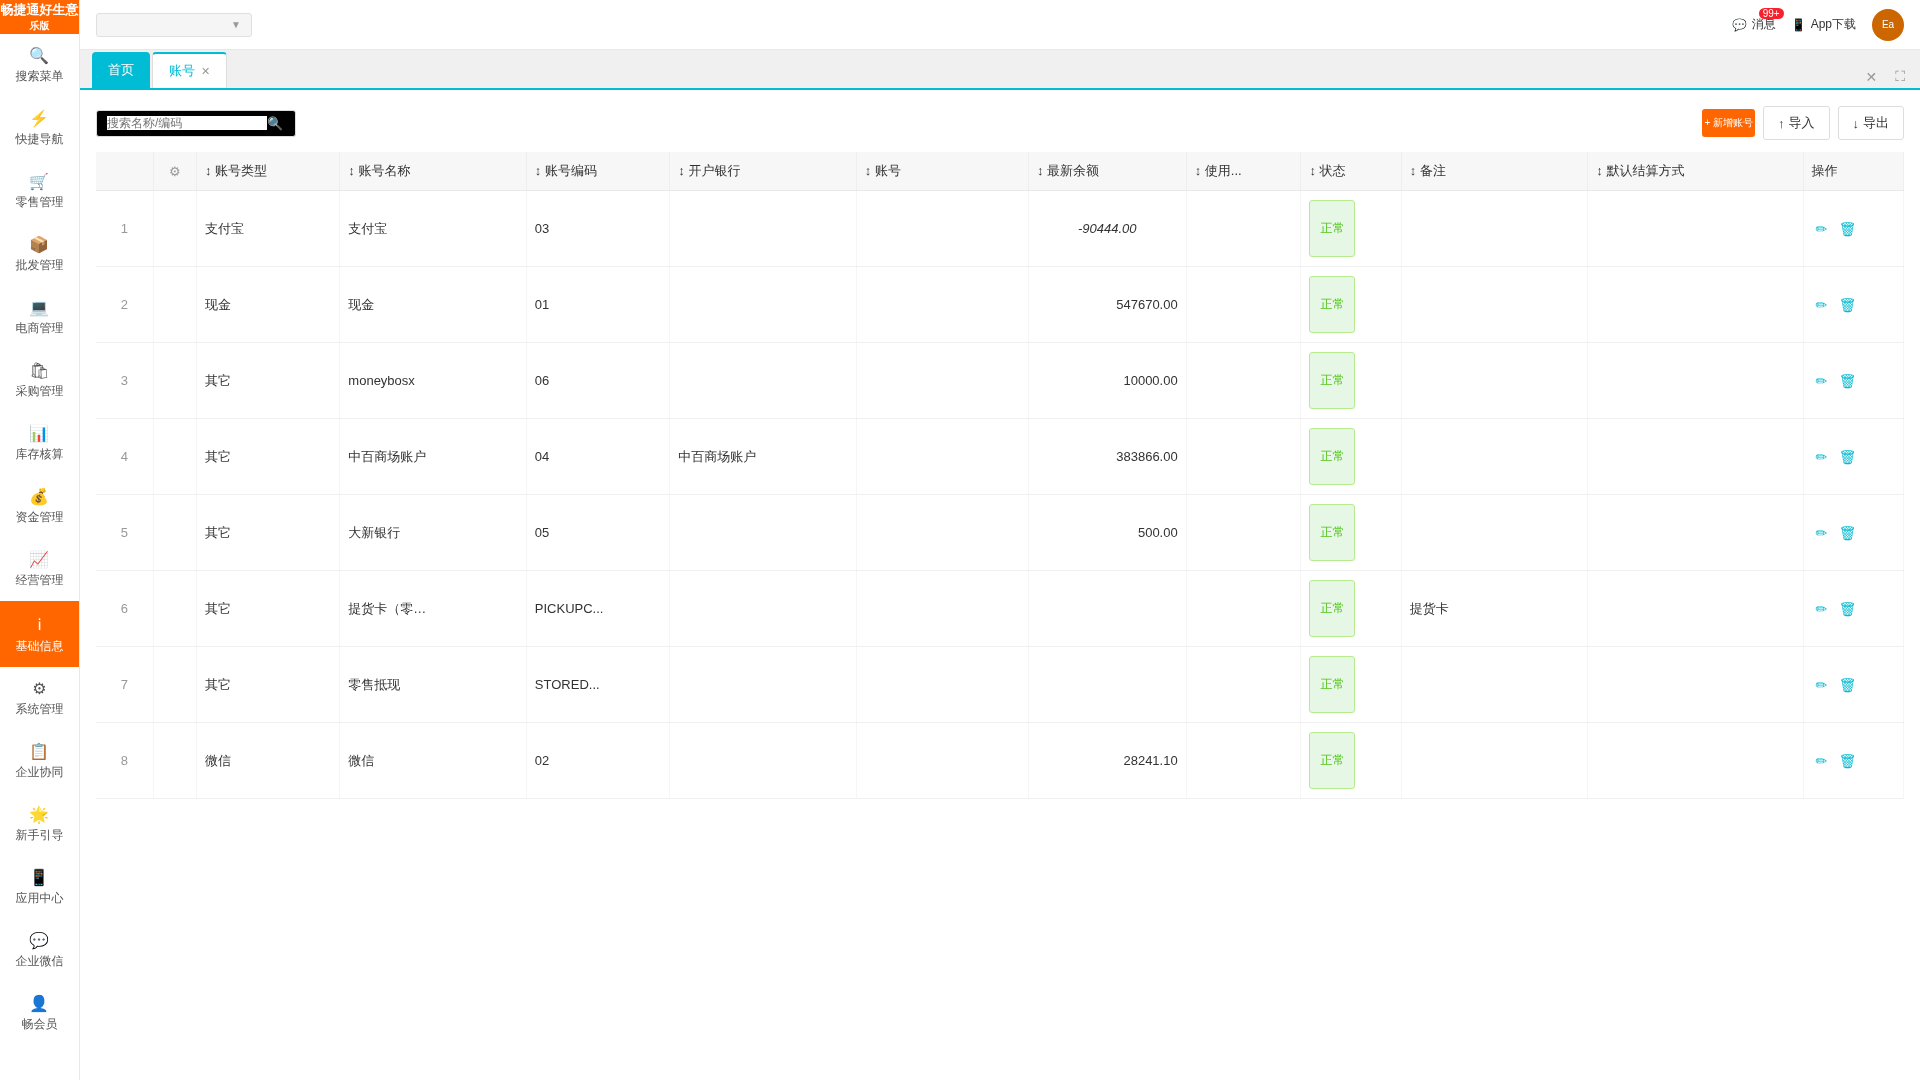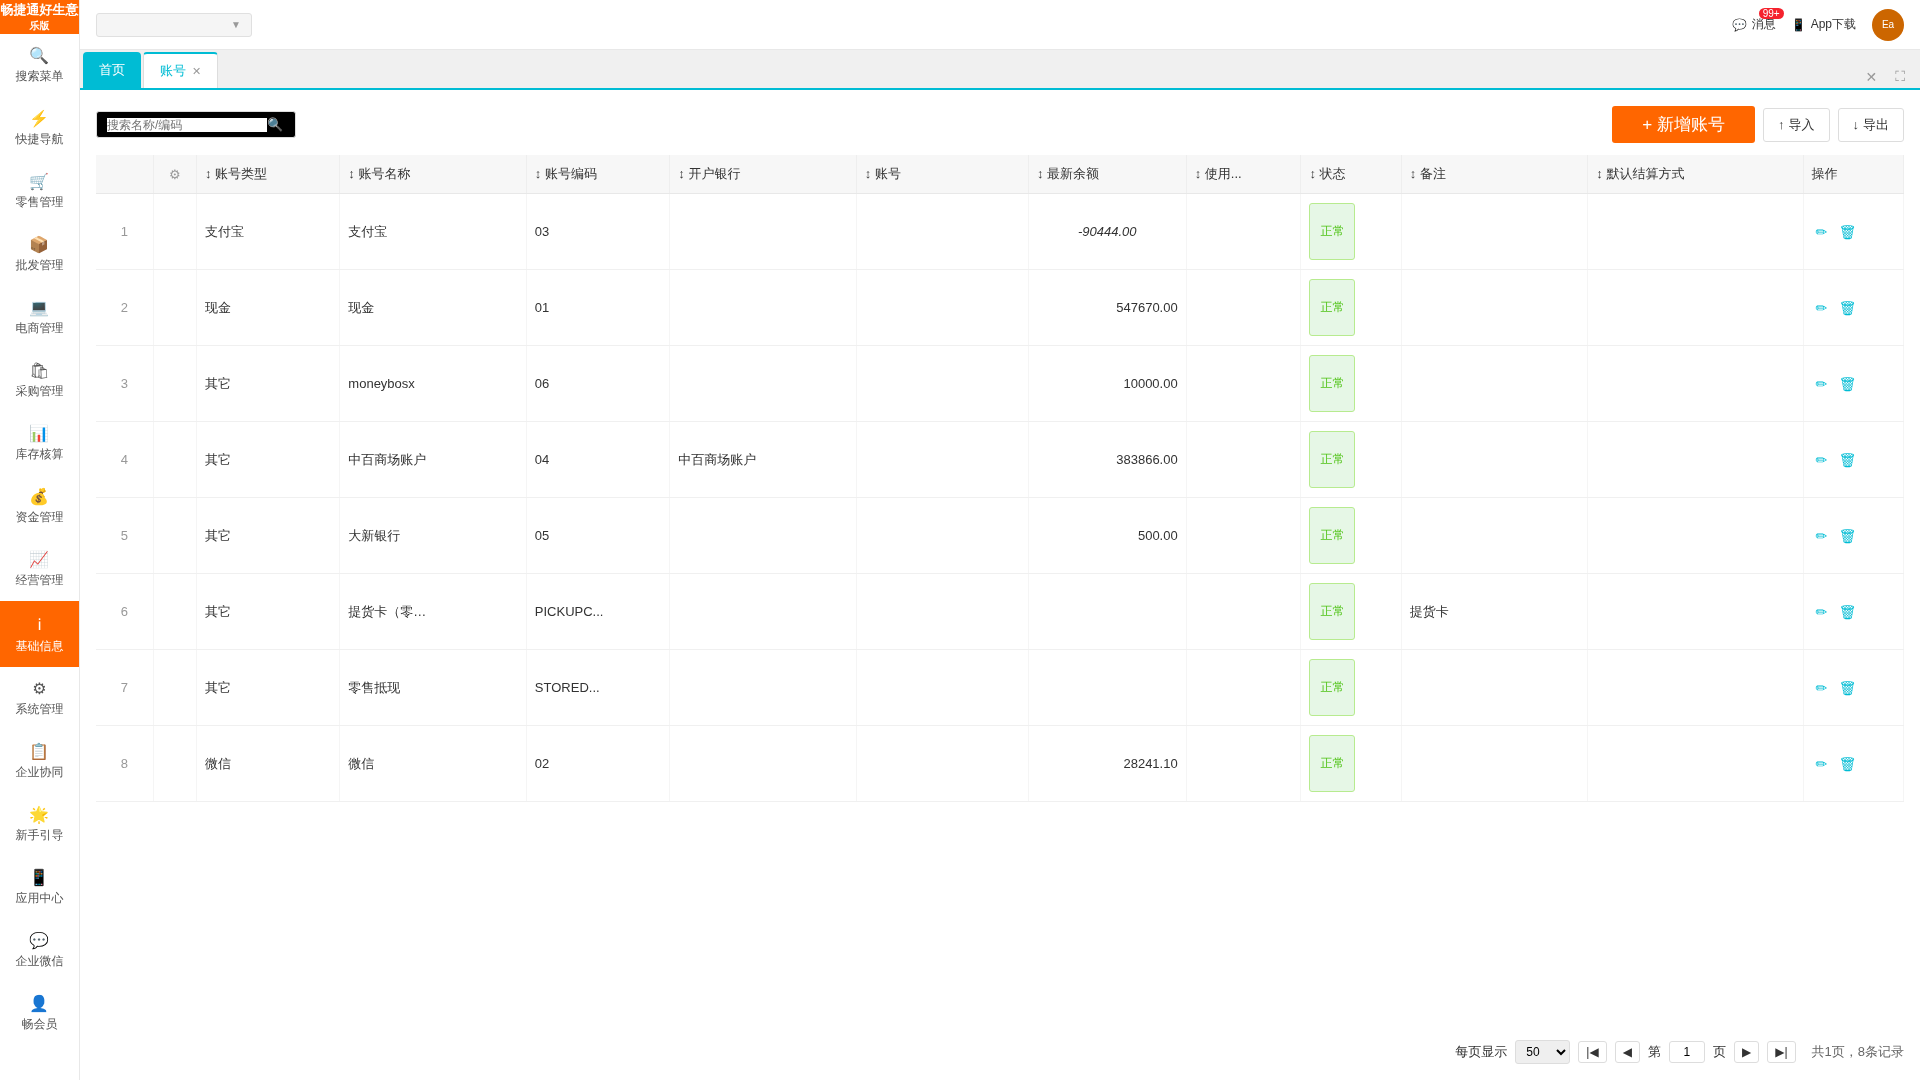--- a/index.html
+++ b/index.html
@@ -65,21 +65,21 @@
     .badge { background: #f5222d; color: #fff; border-radius: 10px; font-size: 10px; padding: 0 4px; min-width: 16px; text-align: center; position: absolute; top: -8px; right: -8px; }
     .app-btn { display: flex; align-items: center; gap: 4px; color: #333; font-size: 12px; cursor: pointer; }
     .avatar { width: 32px; height: 32px; border-radius: 50%; background: #cc6600; display: flex; align-items: center; justify-content: center; color: #fff; font-size: 10px; overflow: hidden; }
 
     
     .tab-bar {
       height: 40px;
       background: #f0f0f0;
       display: flex;
       align-items: flex-end;
-      padding-left: 3px;
+      padding-left: 12px;
       border-bottom: 2px solid #00bcd4;
     }
     .tab {
       height: 36px;
       padding: 0 16px;
       display: flex;
       align-items: center;
       gap: 6px;
       cursor: pointer;
       font-size: 13px;
@@ -111,21 +111,21 @@
       margin-bottom: 12px;
     }
     .toolbar-left { display: flex; align-items: center; gap: 8px; }
     .search-input-wrap {
       display: flex; align-items: center;
       border: 1px solid #ddd; border-radius: 3px;
       padding: 5px 10px; background: #000000; width: 200px;
     }
     .search-input-wrap input { border: none; outline: none; font-size: 12px; width: 160px; }
     .toolbar-right { display: flex; align-items: center; gap: 8px; }
-    .btn-primary { background: #ff6600; color: #fff; border: none; border-radius: 3px; padding: 7px 30px; font-size: 17px; cursor: pointer; display: flex; align-items: center; gap: 4px; }
+    .btn-primary { background: #ff6600; color: #fff; border: none; border-radius: 3px; padding: 7px 2px; font-size: 10px; cursor: pointer; display: flex; align-items: center; gap: 4px; }
     .btn-default { background: #fff; color: #333; border: 1px solid #ddd; border-radius: 3px; padding: 7px 14px; font-size: 13px; cursor: pointer; display: flex; align-items: center; gap: 4px; }
 
     
     .table-wrap { flex: 1; overflow: auto; }
     table { width: 100%; border-collapse: collapse; font-size: 13px; }
     thead tr { background: #f7f7f7; }
     th {
       padding: 10px 8px;
       border-bottom: 1px solid #e8e8e8;
       color: #333;
@@ -515,30 +515,14 @@
     <td></td>
     <td>
       <button class="action-btn" title="编辑">✏</button>
       <button class="action-btn" title="删除">🗑</button>
     </td>
   </tr>
           </tbody>
       </table>
     </div>
 
-    <div class="pagination">
-      <span>每页显示</span>
-      <select class="page-size-select">
-        <option>50</option>
-        <option>100</option>
-        <option>200</option>
-      </select>
-      <button class="page-nav-btn">|◀</button>
-      <button class="page-nav-btn">◀</button>
-      <span>第</span>
-      <input type="text" class="page-input" value="1" style="">
-      <span>页</span>
-      <button class="page-nav-btn">▶</button>
-      <button class="page-nav-btn">▶|</button>
-      <span class="total-info">共1页，8条记录</span>
-    </div>
   </div>
 </div>
 
 </body></html>

